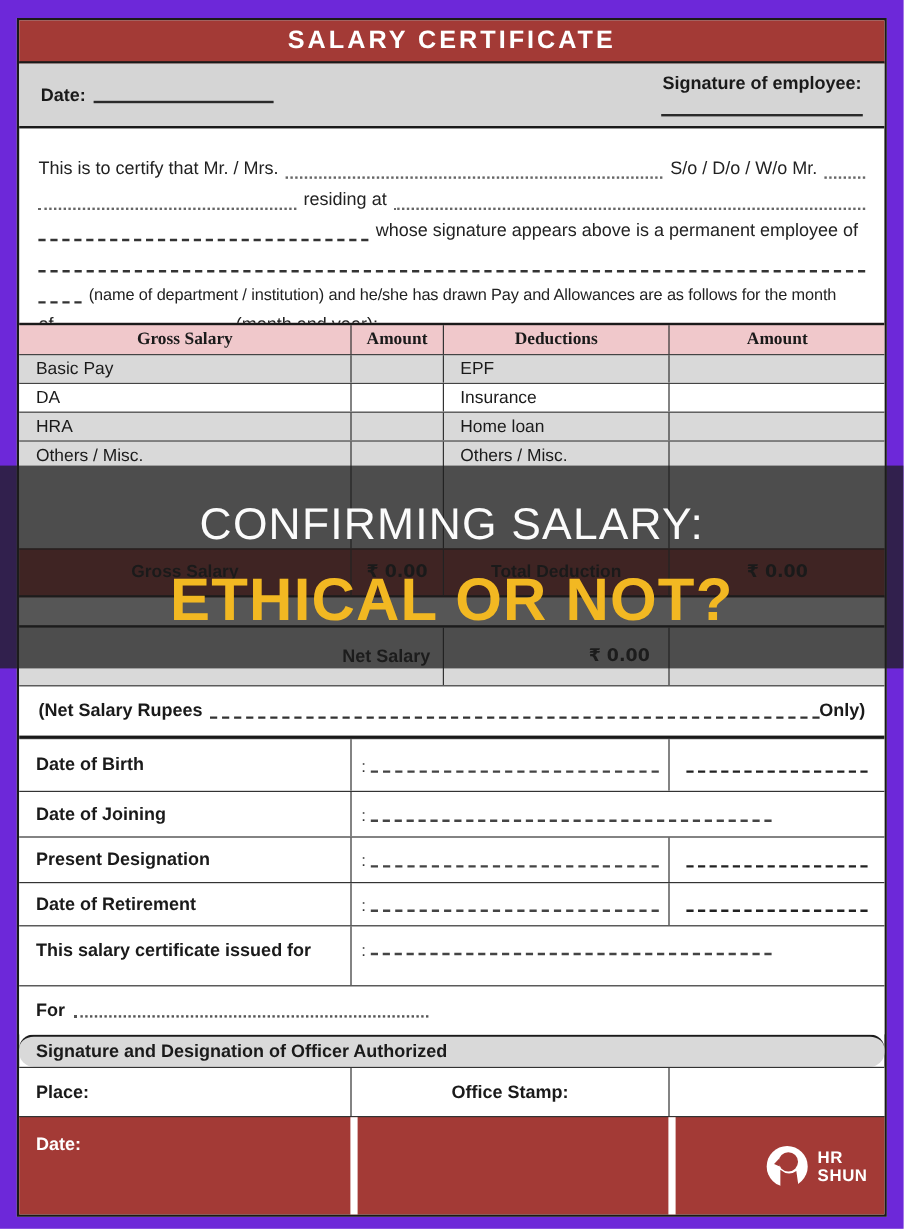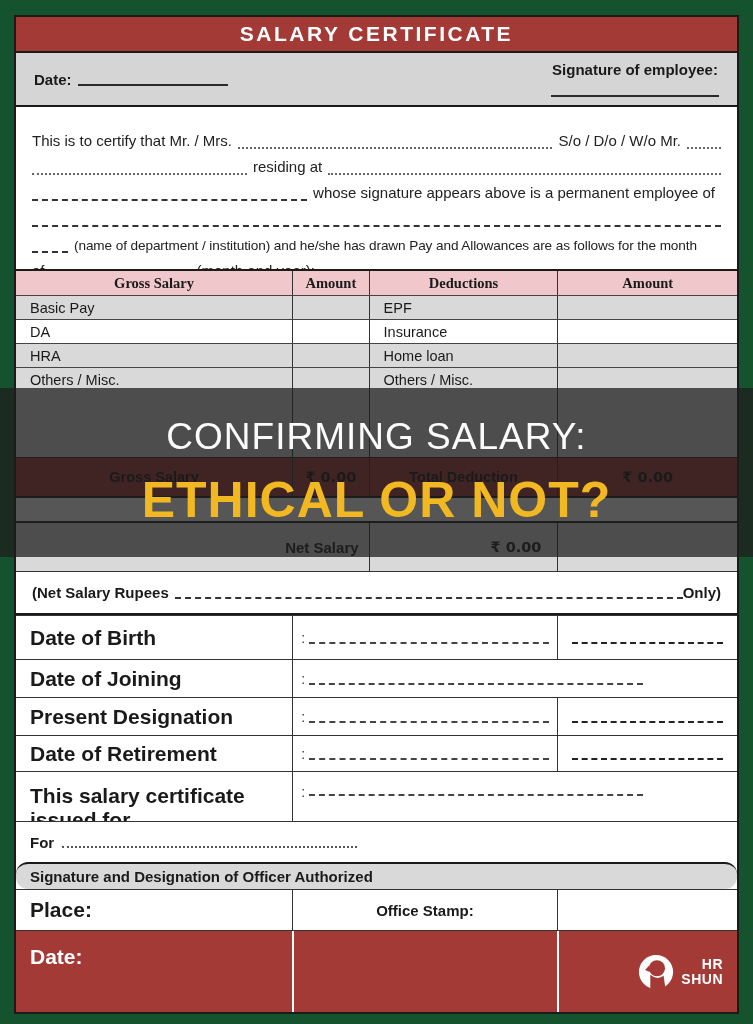--- a/index.html
+++ b/index.html
@@ -1,18 +1,18 @@
 <!DOCTYPE html>
 <html><head>
 <meta charset="utf-8">
 <style>
   * { margin:0; padding:0; box-sizing:border-box; }
   body { background:#fff; }
   .canvas {
-    position:relative; width:753px; height:1024px; background:#14532d;
+    position:relative; width:753px; height:1024px; background:#6d28d9;
     font-family:"Liberation Sans", sans-serif; color:#1a1a1a; overflow:hidden;
   }
   .form {
     position:absolute; left:14px; top:15px; width:725px; height:999px;
     border:2px solid #1a1a1a; background:#fff; display:flex; flex-direction:column;
   }
   
   .title-band {
     height:36px; background:#a33a36; border-bottom:2px solid #1a1a1a;
     display:flex; align-items:center; justify-content:center;
@@ -63,39 +63,39 @@
   .net-row { height:50px; border-top:2px solid #1a1a1a; background:#d9d9d9; display:flex; }
   .nc12 { flex:0 0 48.9%; display:flex; align-items:center; justify-content:flex-end; padding-right:10px; font-weight:bold; font-size:15px;padding-left:44px; }
   .nc3 { flex:0 0 26.2%; border-left:1px solid #333; display:flex; align-items:center; justify-content:flex-end; padding-right:16px; }
   .nc4 { flex:1 1 auto; border-left:1px solid #333; }
   .words-row {
     height:44px; border-top:1px solid #333; border-bottom:2px solid #1a1a1a; background:#fff;
     display:flex; align-items:center; padding:16px 16px; font-weight:bold; font-size:15px; white-space:nowrap;
   }
   
   .drow { display:flex; align-items:stretch; border-top:1px solid #333; background:#fff; }
-  .dA { flex:0 0 38.3%; display:flex; align-items:center; font-weight:bold; font-size:21px; padding-left:14px; }
+  .dA { flex:0 0 38.3%; display:flex; align-items:center; font-weight:bold; font-size:15px; padding-left:14px; }
   .dB { flex:0 0 36.7%; border-left:1px solid #333; display:flex; align-items:center; padding:0 8px; }
   .dC { flex:1 1 auto; border-left:1px solid #333; display:flex; align-items:center; padding:0 14px; }
   .dBC { flex:1 1 auto; border-left:1px solid #333; display:flex; align-items:center; padding:0 8px; }
   .colon { font-size:14px; color:#333; margin-right:4px; }
   .vdash { border-bottom:2px dashed #444; height:12px; flex:1; }
   .vdash2 { border-bottom:2px dashed #222; height:12px; flex:1; }
   .vdash70 { border-bottom:2px dashed #444; height:12px; flex:0 0 78%; }
   .h44 { height:44px; } .h38 { height:38px; } .h36 { height:36px; }
   .h50 { height:50px; } .h50 .dA, .h50 .dBC { align-items:flex-start; padding-top:12px; }
   .for-row { height:41px; display:flex; align-items:center; border-top:1px solid #333; background:#fff; padding-left:14px; }
   .for-row .lbl { font-weight:bold; font-size:15px; margin-right:8px; }
   .for-row .dot { border-bottom:2px dotted #555; height:12px; width:295px; }
   .sign-row { height:27px; display:flex; align-items:center; border-top:2px solid #1a1a1a; background:#d9d9d9; padding-left:14px; font-weight:bold; font-size:15px;border-radius:12px; }
   .place-row { height:41px; border-top:1px solid #333; background:#fff; display:flex; }
   .place-row .dB { justify-content:center; font-weight:bold; font-size:15px; }
   .date-row { flex:1 1 auto; border-top:1px solid #333; background:#a33a36; display:flex; }
   .date-row .dA { color:#fff; align-items:flex-start; padding-top:14px; }
-  .date-row .dB, .date-row .dC { border-left:2px solid #ffffff;text-align:right; }
+  .date-row .dB, .date-row .dC { border-left:6px solid #ffffff; }
   .logo { display:flex; align-items:center; gap:6px; margin-left:auto; }
   .logo-text { color:#fff; font-weight:bold; font-size:14px; line-height:15px; letter-spacing:0.5px; }
   
   .overlay {
     position:absolute; left:0; top:388px; width:753px; height:169px;
     background:rgba(30,30,30,0.75); z-index:5;
     display:flex; flex-direction:column; align-items:center; justify-content:center; gap:13px;
   }
   .ov1 { color:#fbfbfb; font-size:37px; letter-spacing:1px; font-weight:400; }
   .ov2 { color:#f2b822; font-size:50px; font-weight:bold; letter-spacing:1px; }

